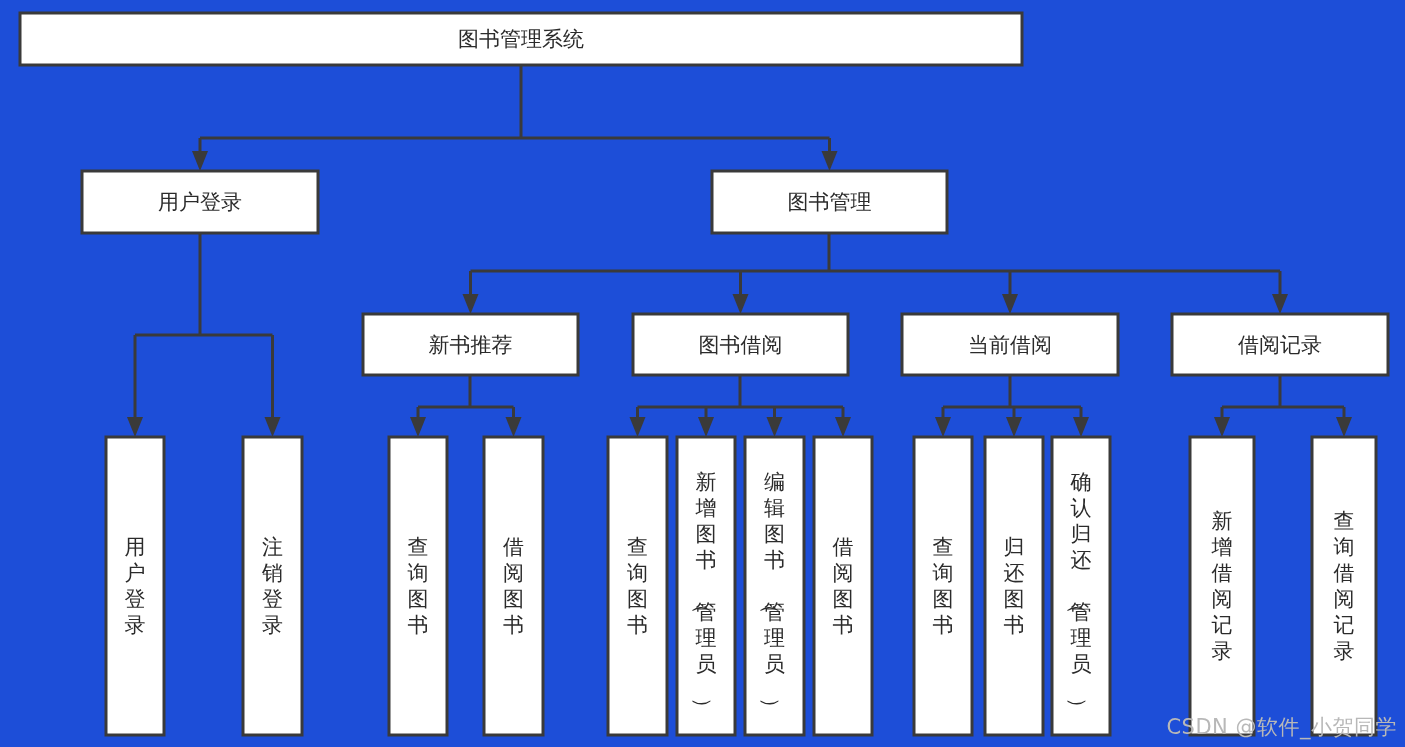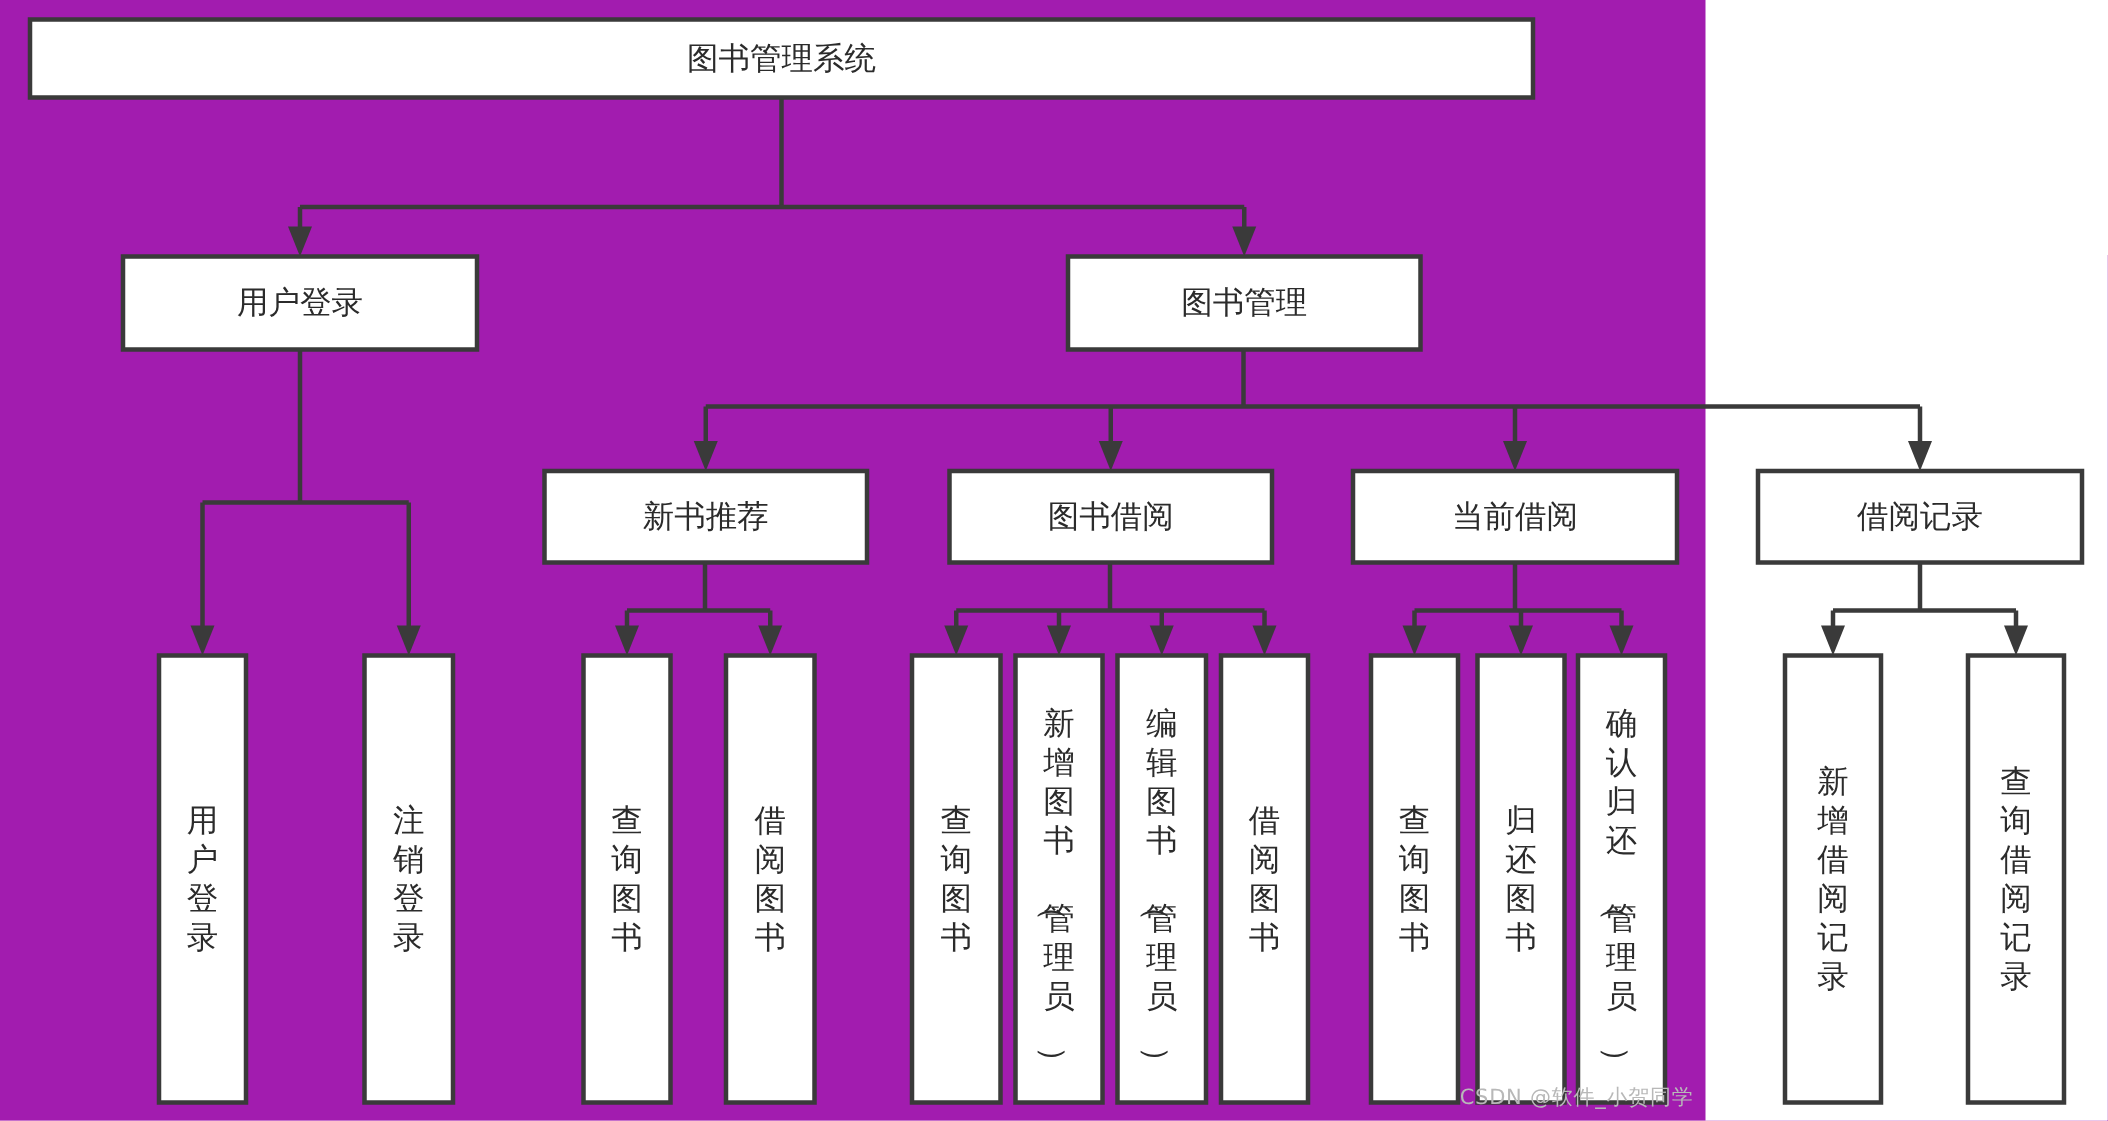--- a/index.html
+++ b/index.html
@@ -9,23 +9,23 @@
     background: #ffffff;
   }
   body {
     width: 1405px;
     height: 747px;
     font-family: "DejaVu Sans", "Liberation Sans", sans-serif;
     overflow: hidden;
   }
   #diagram-root {
     position: relative;
-    width: 1137px;
+    width: 1405px;
     height: 747px;
-    background: #a21caf;
+    background: #1d4ed8;
   }
   svg.diagram-canvas {
     position: absolute;
     left: 0;
     top: 0;
     width: 1405px;
     height: 747px;
     display: block;
   }
   .node-box {
@@ -54,21 +54,21 @@
     fill: #2b2b2b;
     font-family: "DejaVu Sans", "Liberation Sans", sans-serif;
     font-size: 21px;
     text-anchor: middle;
   }
   .watermark-text {
     position: absolute;
     right: 8px;
     bottom: 6px;
     font-family: "DejaVu Sans", "Liberation Sans", sans-serif;
-    font-size: 14px;
+    font-size: 21px;
     color: #b8b8b8;
     white-space: nowrap;
     letter-spacing: 0.5px;
     user-select: none;
   }
 </style>
 </head>
 <body>
 
 <div id="diagram-root">

